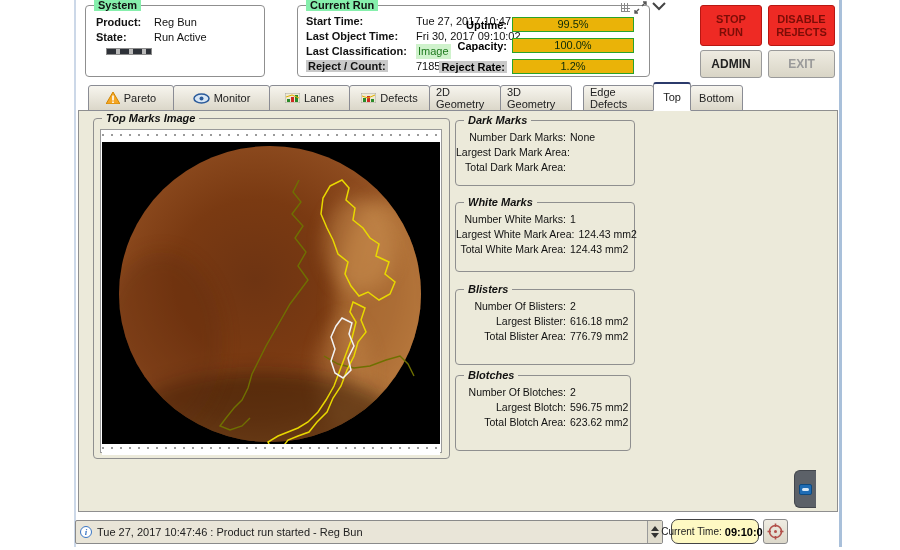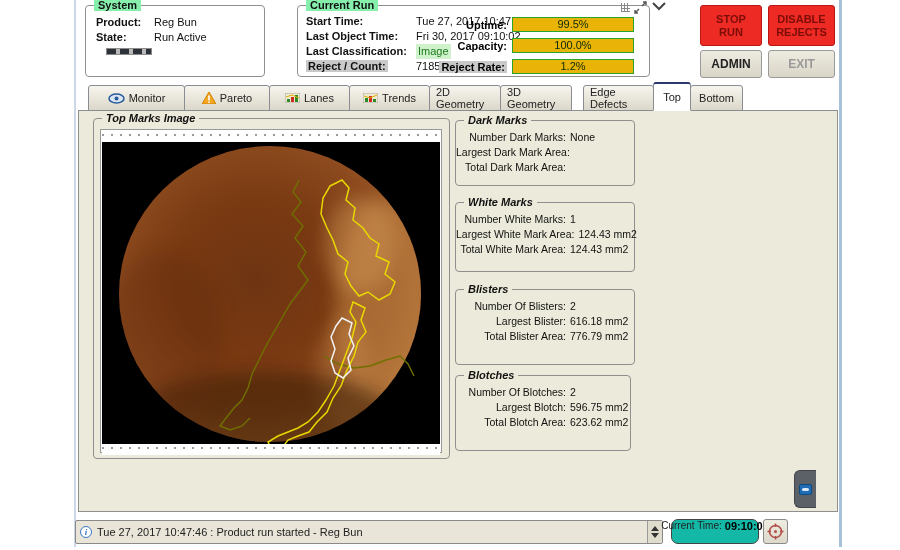--- a/index.html
+++ b/index.html
@@ -79,22 +79,22 @@
                   background:#e9e5d8; border:1px solid #8a8a8a; border-radius:2px;
                   display:flex; align-items:center; font-size:11px; color:#222; }
   .status-msg { flex:1; white-space:nowrap; overflow:hidden; }
   .spinner { width:15px; height:100%; border-left:1px solid #9a9a9a; display:flex; flex-direction:column;
              align-items:center; justify-content:center; gap:2px; background:#e0dccd; }
   .arr-up { width:0;height:0;border-left:4px solid transparent;border-right:4px solid transparent;border-bottom:5px solid #333; }
   .arr-dn { width:0;height:0;border-left:4px solid transparent;border-right:4px solid transparent;border-top:5px solid #333; }
   .info-icon { display:inline-flex; width:12px; height:12px; border:1px solid #3a76c4; border-radius:50%;
                color:#3a76c4; font:italic bold 9px "Liberation Serif", serif; align-items:center; justify-content:center;
                margin:0 5px 0 4px; flex:0 0 auto; background:#fff; }
-  .time-box { position:absolute; left:671px; top:519px; width:88px; height:25px; background:#14b8a6;
-              border:1px solid #444; border-radius:7px; display:flex; align-items:flex-start; justify-content:center;
+  .time-box { position:absolute; left:671px; top:519px; width:88px; height:25px; background:#fef9c3;
+              border:1px solid #444; border-radius:7px; display:flex; align-items:center; justify-content:center;
               gap:3px; font-size:10px; color:#222; white-space:nowrap; }
   .time-box b { font-size:11px; color:#000; }
   .target-btn { position:absolute; left:763px; top:519px; width:25px; height:25px;
                 background:linear-gradient(#efece2,#dcd8ca); border:1px solid #8a8a8a; border-radius:3px;
                 display:flex; align-items:center; justify-content:center; }
 
   .win-icons { position:absolute; left:621px; top:1px; display:flex; align-items:flex-start; gap:4px; z-index:5; }
   .grid-icon { width:9px; height:9px; margin-top:2px;
     background-image:repeating-linear-gradient(0deg,#888 0 1px,transparent 1px 3px),
                      repeating-linear-gradient(90deg,#888 0 1px,transparent 1px 3px); }
@@ -177,54 +177,54 @@
     <span style="width:56px;">DISABLE REJECTS</span>
   </div>
   <div class="big-btn btn-gray" style="left:700px;top:50px;width:62px;height:28px;">
     <span>ADMIN</span>
   </div>
   <div class="big-btn btn-gray disabled" style="left:768px;top:50px;width:67px;height:28px;">
     <span>EXIT</span>
   </div>
 
   <div class="tabbar">
-    <div class="tab" style="width:97px;">
-      <svg width="17" height="11">
-        <ellipse cx="8.5" cy="5.5" rx="7.5" ry="4.5" fill="#d8e6f4" stroke="#2a5a9a" stroke-width="1.5"></ellipse>
-        <circle cx="8.5" cy="5.5" r="2" fill="#2a5a9a"></circle>
-      </svg>
-      <span>Monitor</span>
-    </div>
     <div class="tab" style="width:86px;">
       <svg width="14" height="12">
         <polygon points="7,0 14,12 0,12" fill="#f5a623" stroke="#cf8400" stroke-width="1"></polygon>
         <rect x="6.2" y="3.5" width="1.6" height="5" fill="#fff"></rect>
         <rect x="6.2" y="9.5" width="1.6" height="1.5" fill="#fff"></rect>
       </svg>
       <span>Pareto</span>
+    </div>
+    <div class="tab" style="width:97px;">
+      <svg width="17" height="11">
+        <ellipse cx="8.5" cy="5.5" rx="7.5" ry="4.5" fill="#d8e6f4" stroke="#2a5a9a" stroke-width="1.5"></ellipse>
+        <circle cx="8.5" cy="5.5" r="2" fill="#2a5a9a"></circle>
+      </svg>
+      <span>Monitor</span>
     </div>
     <div class="tab" style="width:81px;">
       <svg width="15" height="10">
         <rect x="0" y="0" width="15" height="10" fill="#efe9d2" stroke="#999" stroke-width="0.8"></rect>
         <rect x="2" y="6" width="3" height="3" fill="#2a8a2a"></rect>
         <rect x="6" y="4" width="3" height="5" fill="#cc2a22"></rect>
         <rect x="10" y="2" width="3" height="7" fill="#2a8a2a"></rect>
         <polyline points="1,4 7,2 14,5" stroke="#e0b000" stroke-width="1" fill="none"></polyline>
       </svg>
       <span>Lanes</span>
     </div>
     <div class="tab" style="width:81px;">
       <svg width="15" height="10">
         <rect x="0" y="0" width="15" height="10" fill="#efe9d2" stroke="#999" stroke-width="0.8"></rect>
         <rect x="2" y="5" width="3" height="4" fill="#2a8a2a"></rect>
         <rect x="6" y="3" width="3" height="6" fill="#cc2a22"></rect>
         <rect x="10" y="6" width="3" height="3" fill="#2a8a2a"></rect>
         <polyline points="1,3 7,5 14,2" stroke="#e0b000" stroke-width="1" fill="none"></polyline>
       </svg>
-      <span>Trends</span>
+      <span>Defects</span>
     </div>
     <div class="tab" style="width:72px;">
       <span>2D Geometry</span>
     </div>
     <div class="tab" style="width:72px;">
       <span>3D Geometry</span>
     </div>
     <div class="tab" style="width:71px;margin-left:11px;">
       <span>Edge Defects</span>
     </div>

